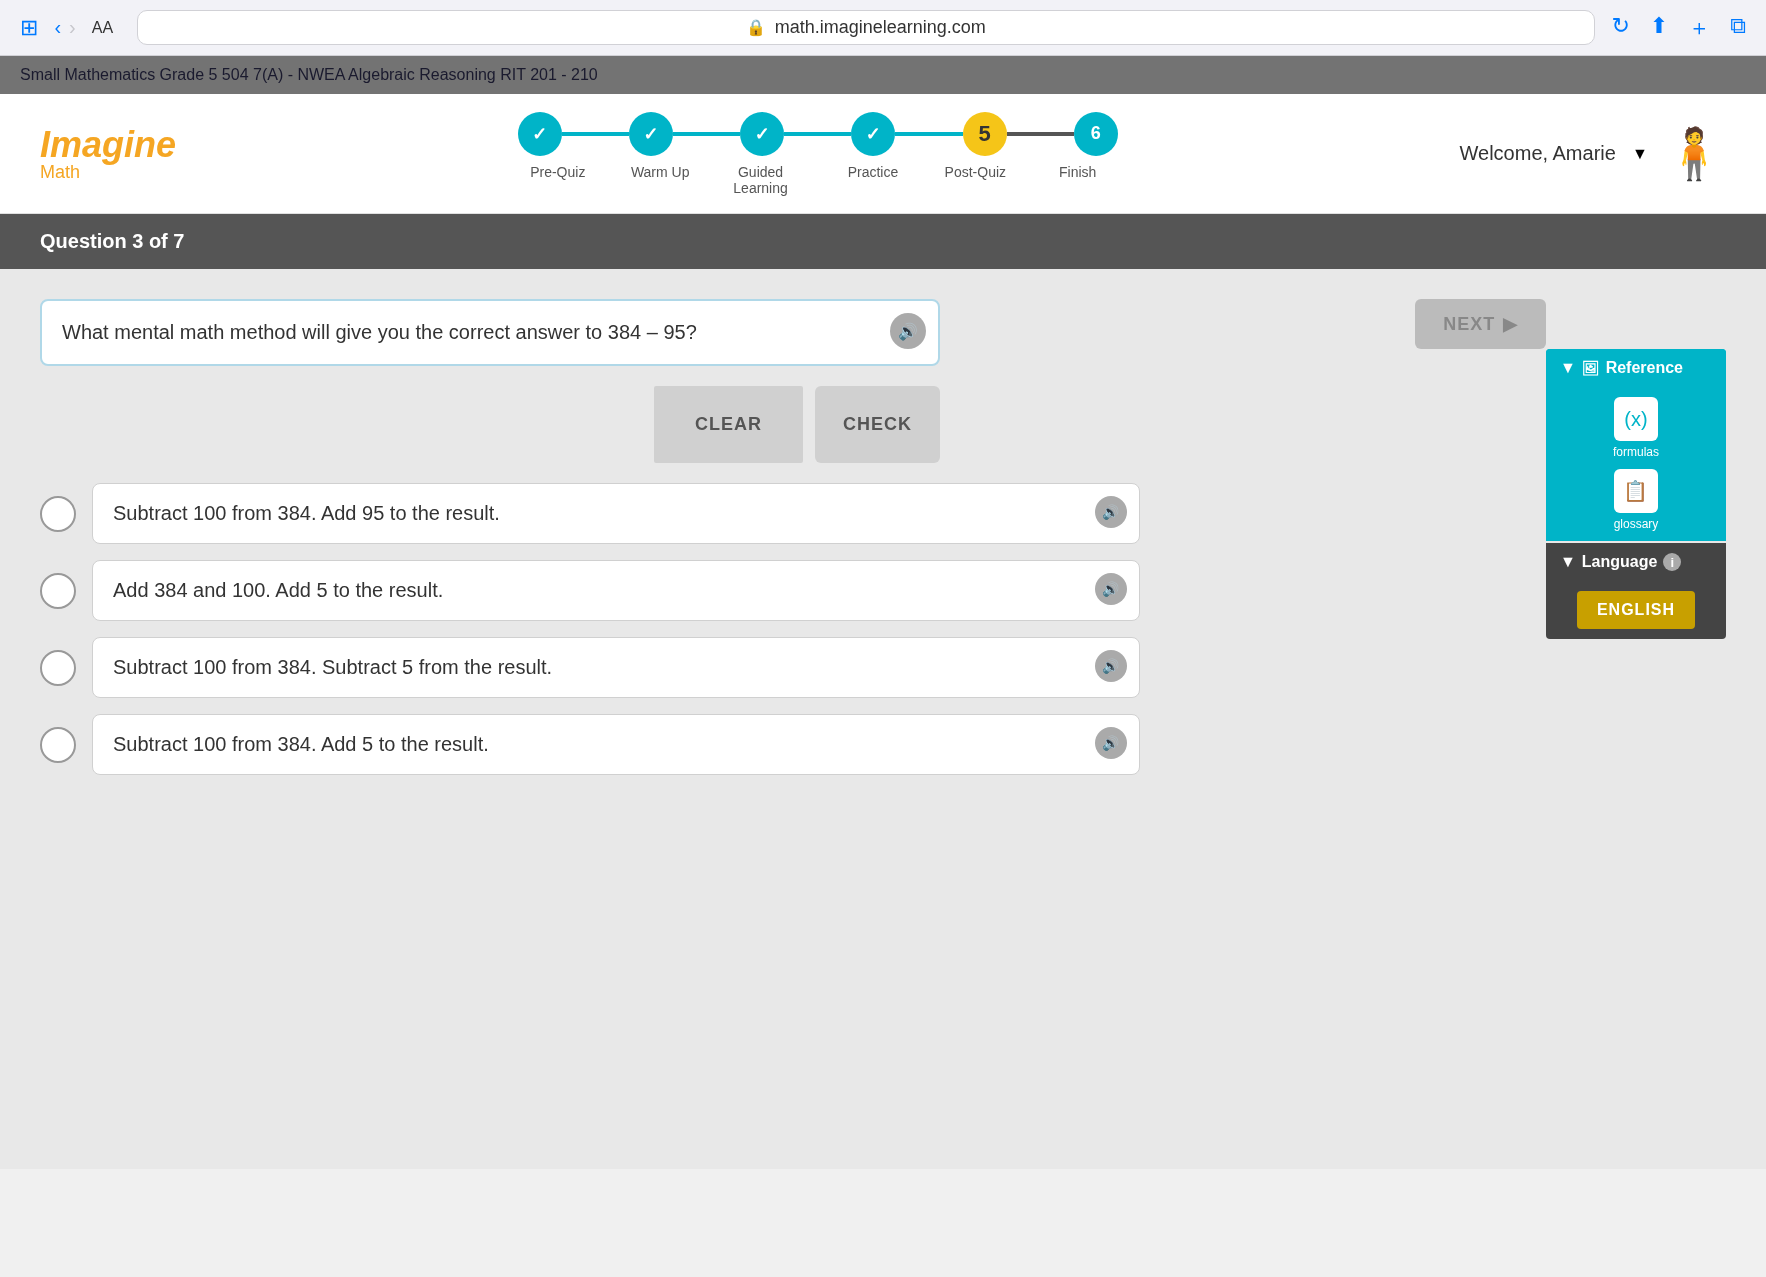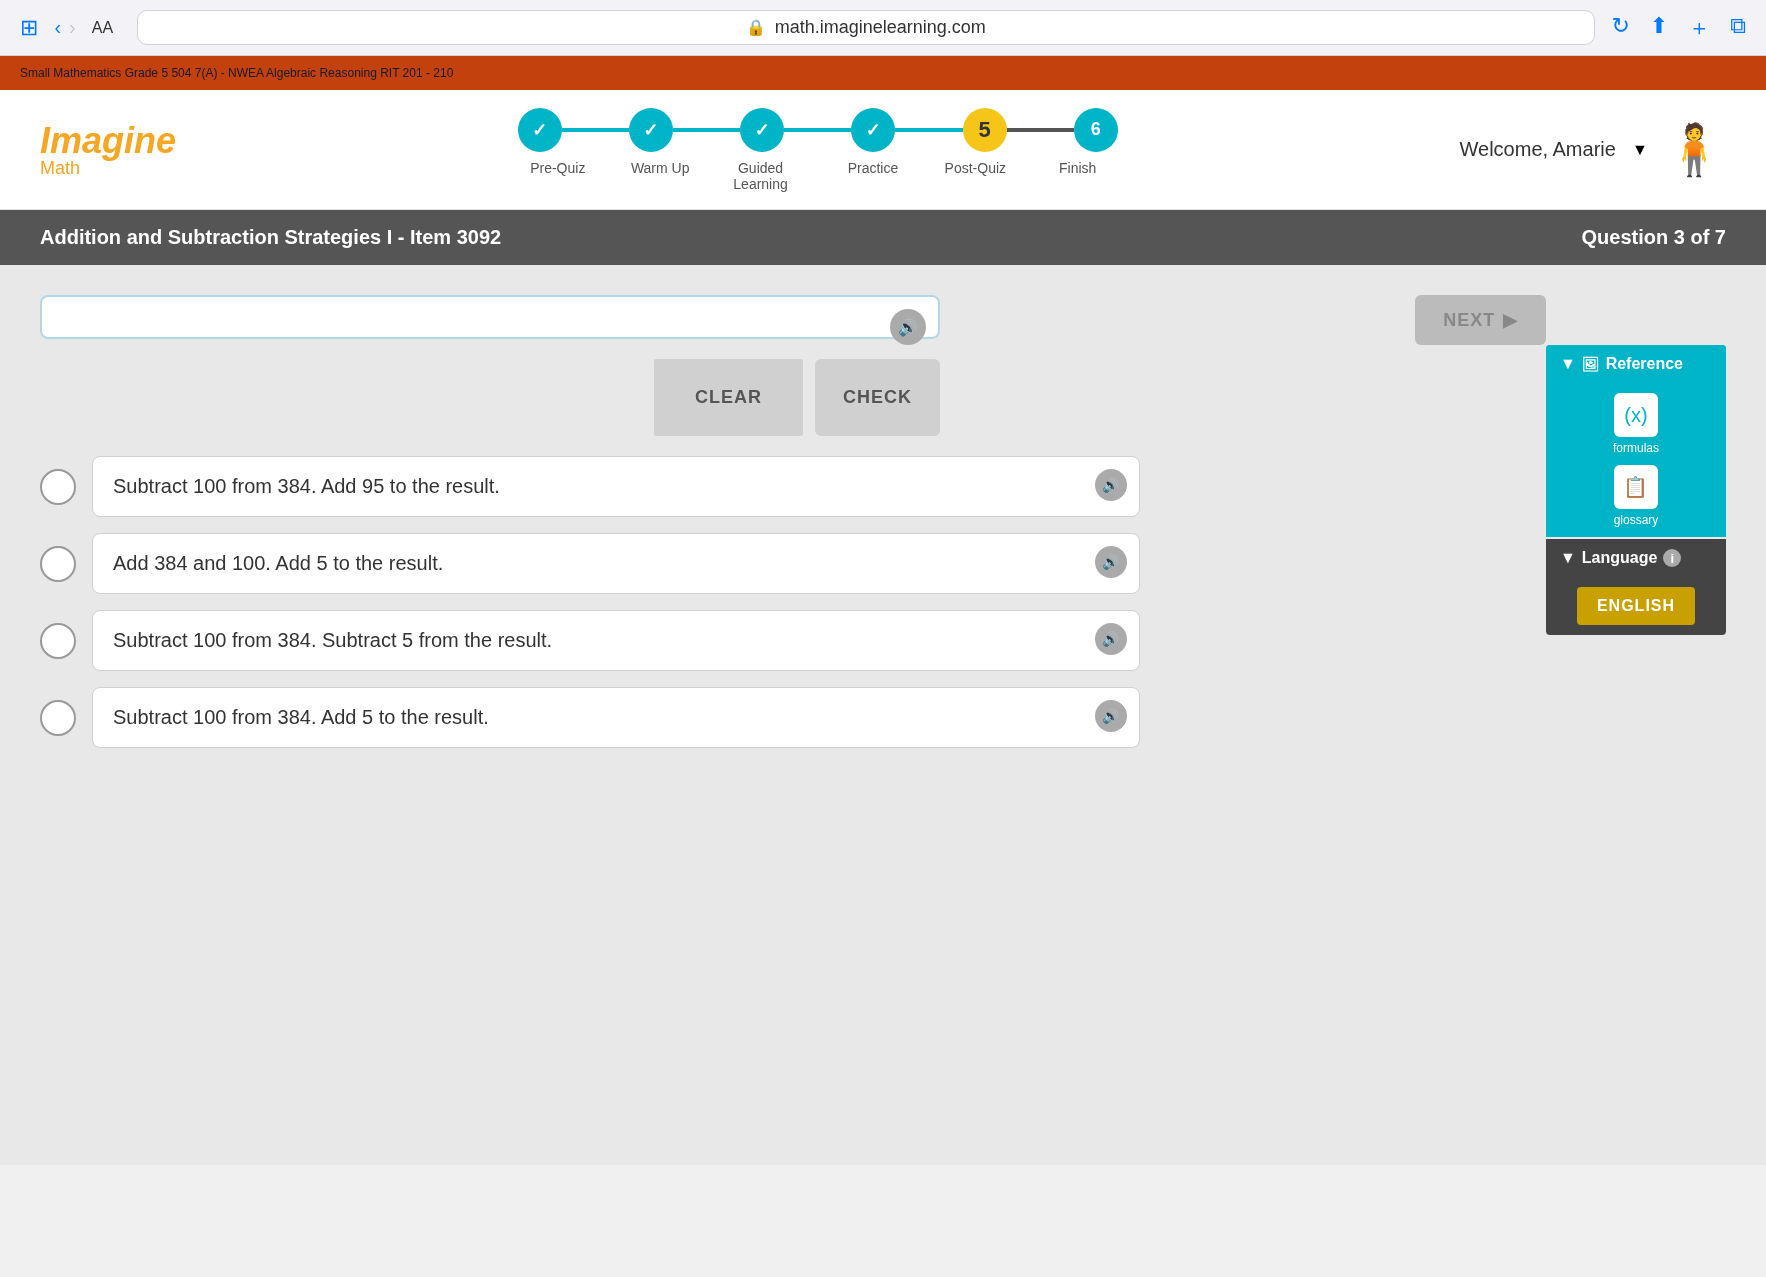--- a/index.html
+++ b/index.html
@@ -30,23 +30,23 @@
       gap: 8px;
       font-size: 18px;
       color: #333;
     }
     .browser-address-bar .lock { color: #666; font-size: 16px; }
     .browser-font-size { font-size: 16px; font-weight: 500; color: #333; margin-right: 8px; }
     .browser-actions { display: flex; gap: 20px; color: #007aff; font-size: 22px; }
 
     
     .tab-bar {
-      background: #c2410c;
+      background: #737373;
       padding: 10px 20px;
-      font-size: 12px;
+      font-size: 16px;
       color: #1a1a2e;
     }
 
     
     .app-header {
       background: white;
       padding: 20px 40px;
       display: flex;
       align-items: center;
       justify-content: space-between;
@@ -443,34 +443,34 @@
   </div>
 
   <div class="welcome-area">
     <span class="welcome-text">Welcome, Amarie</span>
     <span style="cursor:pointer;">▼</span>
     <span class="avatar">🧍</span>
   </div>
 </div>
 
 <div class="question-header">
-  <span>Addition and Subtraction Strategies I - Item 3092</span>
   <span>Question 3 of 7</span>
 </div>
 
 <div class="main-content">
 
   <button class="next-btn" style="position:absolute;top:30px;right:220px;">
     <span>NEXT</span>
     <span>▶</span>
   </button>
 
   <div class="question-area">
 
     <div class="question-box">
+      <span>What mental math method will give you the correct answer to 384 – 95?</span>
       <div class="audio-btn">
         <span>🔊</span>
       </div>
     </div>
 
     <div class="action-buttons">
       <button class="btn-clear">CLEAR</button>
       <button class="btn-check">CHECK</button>
     </div>
 

